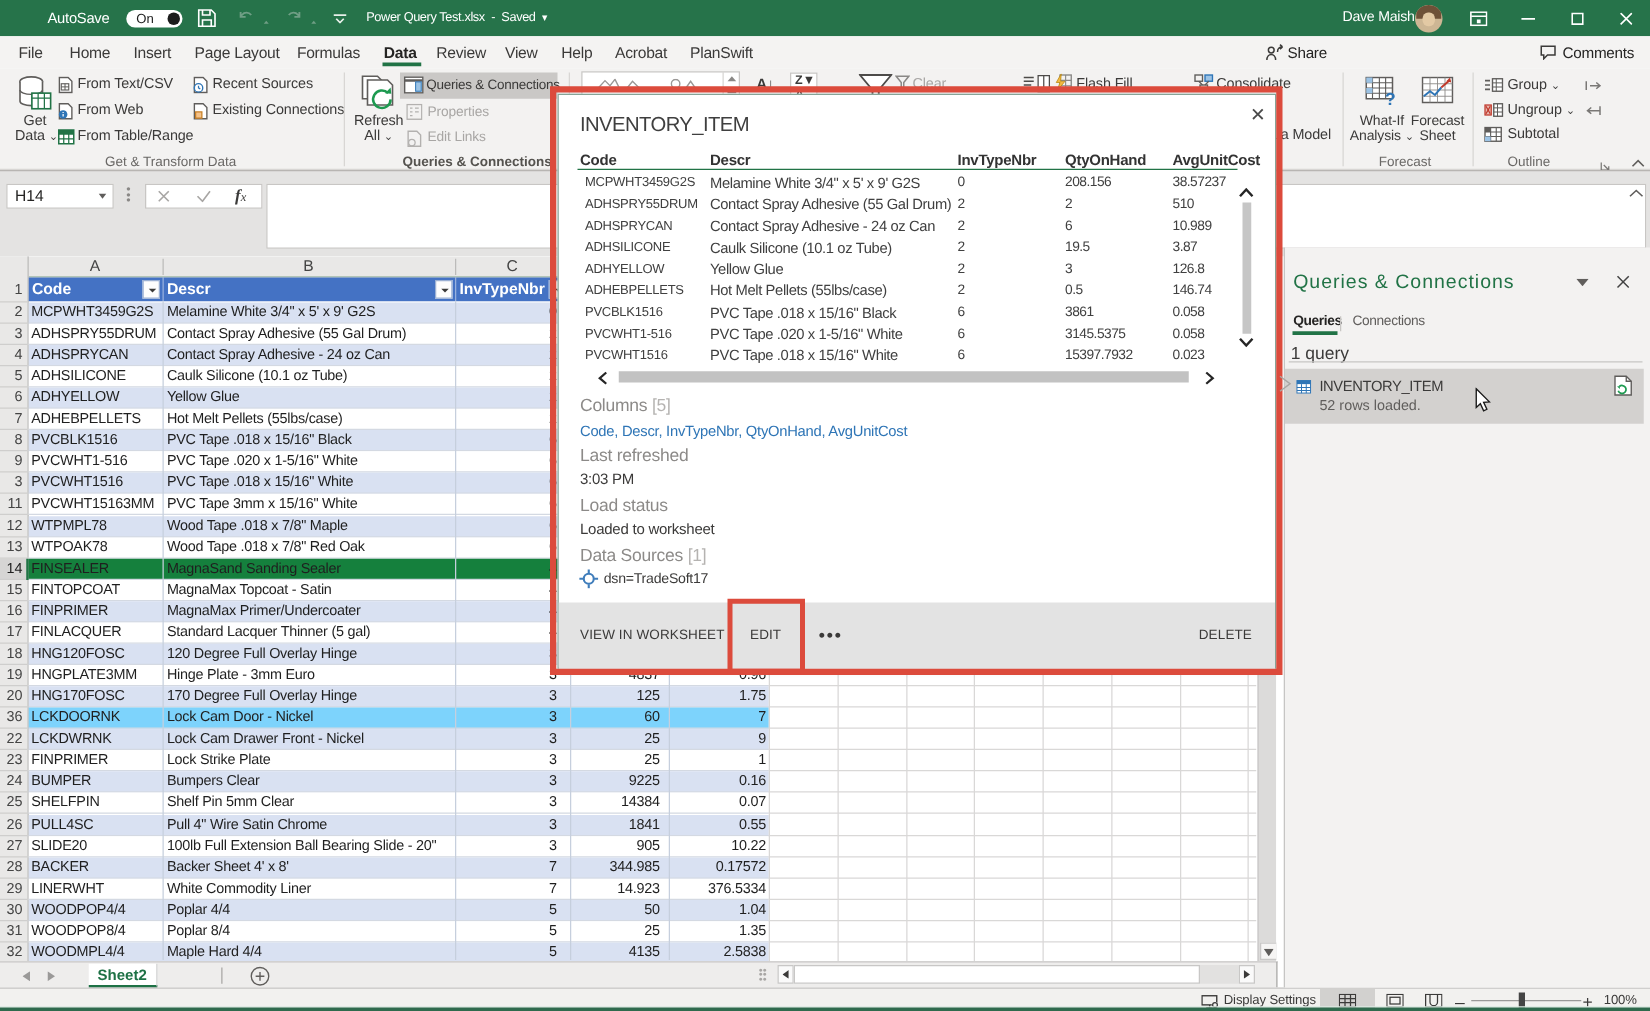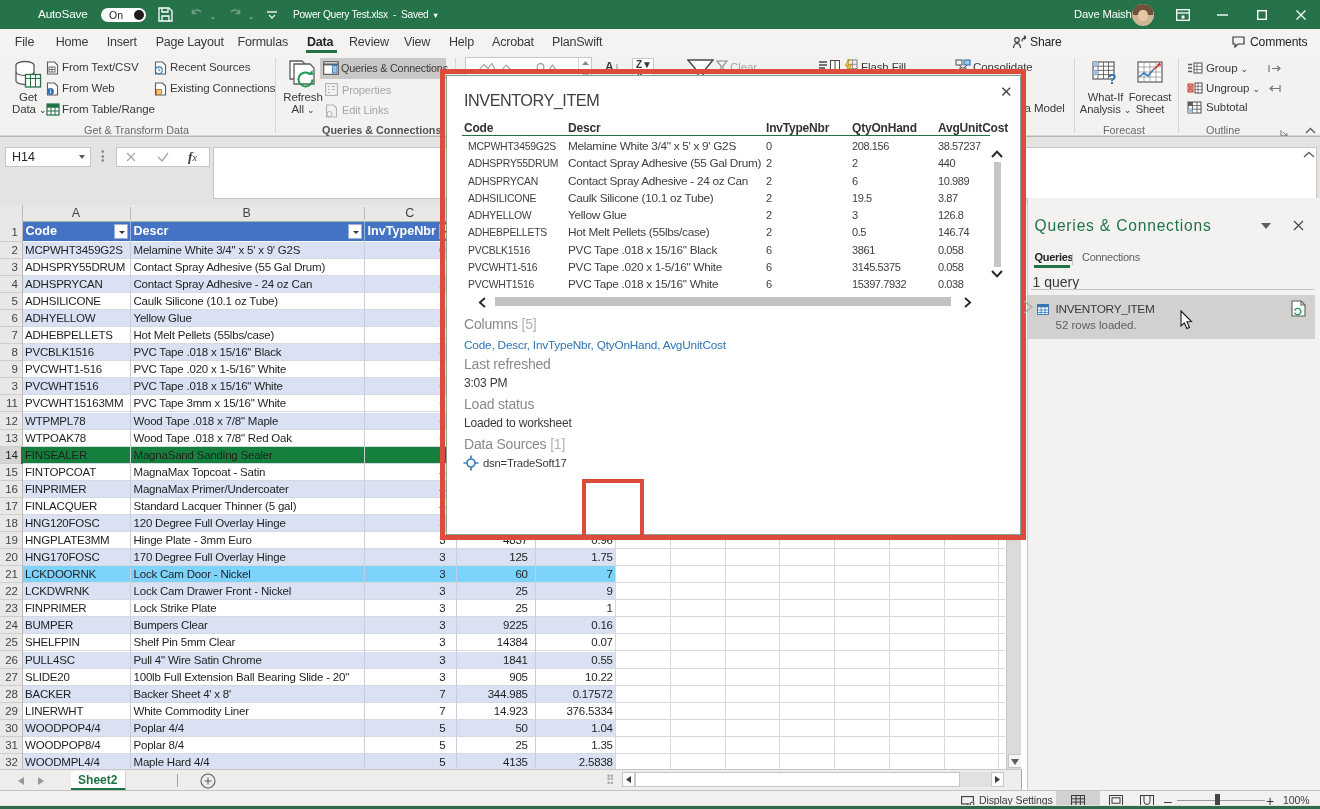--- a/index.html
+++ b/index.html
@@ -398,21 +398,21 @@
 <div class="rn" style="top:190.4px">11</div>
 <div class="rn" style="top:207.5px">12</div>
 <div class="rn" style="top:224.6px">13</div>
 <div class="rn sel" style="top:241.6px">14</div>
 <div class="rn" style="top:258.7px">15</div>
 <div class="rn" style="top:275.8px">16</div>
 <div class="rn" style="top:292.9px">17</div>
 <div class="rn" style="top:309.9px">18</div>
 <div class="rn" style="top:327.0px">19</div>
 <div class="rn" style="top:344.1px">20</div>
-<div class="rn" style="top:361.1px">21</div>
+<div class="rn" style="top:361.1px">36</div>
 <div class="rn" style="top:378.2px">22</div>
 <div class="rn" style="top:395.3px">23</div>
 <div class="rn" style="top:412.3px">24</div>
 <div class="rn" style="top:429.4px">25</div>
 <div class="rn" style="top:446.5px">26</div>
 <div class="rn" style="top:463.6px">27</div>
 <div class="rn" style="top:480.6px">28</div>
 <div class="rn" style="top:497.7px">29</div>
 <div class="rn" style="top:514.8px">30</div>
 <div class="rn" style="top:531.8px">31</div>
@@ -777,21 +777,21 @@
       <span class="p2">Melamine White 3/4" x 5' x 9' G2S</span>
       <span class="p3">0</span>
       <span class="p4">208.156</span>
       <span class="p5">38.57237</span>
     </div>
 <div class="pr" style="top:79.7px">
       <span class="p1">ADHSPRY55DRUM</span>
       <span class="p2">Contact Spray Adhesive (55 Gal Drum)</span>
       <span class="p3">2</span>
       <span class="p4">2</span>
-      <span class="p5">440</span>
+      <span class="p5">510</span>
     </div>
 <div class="pr" style="top:97.0px">
       <span class="p1">ADHSPRYCAN</span>
       <span class="p2">Contact Spray Adhesive - 24 oz Can</span>
       <span class="p3">2</span>
       <span class="p4">6</span>
       <span class="p5">10.989</span>
     </div>
 <div class="pr" style="top:114.3px">
       <span class="p1">ADHSILICONE</span>
@@ -826,21 +826,21 @@
       <span class="p2">PVC Tape .020 x 1-5/16" White</span>
       <span class="p3">6</span>
       <span class="p4">3145.5375</span>
       <span class="p5">0.058</span>
     </div>
 <div class="pr" style="top:200.8px">
       <span class="p1">PVCWHT1516</span>
       <span class="p2">PVC Tape .018 x 15/16" White</span>
       <span class="p3">6</span>
       <span class="p4">15397.7932</span>
-      <span class="p5">0.038</span>
+      <span class="p5">0.023</span>
     </div>
   <div id="pvsb">
     <svg class="abs" style="left:1px;top:12px" width="12" height="8" viewBox="0 0 12 8">
         <path d="M1 7l5-5.4L11 7" fill="none" stroke="#262626" stroke-width="2"></path>
       </svg>
     <div class="thumb"></div>
     <svg class="abs" style="left:1px;top:132px" width="12" height="8" viewBox="0 0 12 8">
         <path d="M1 1l5 5.4L11 1" fill="none" stroke="#262626" stroke-width="2"></path>
       </svg>
   </div>
@@ -858,15 +858,21 @@
   <div class="phd" style="top:280px">Last refreshed</div>
   <div class="pbody" style="top:300.5px">3:03 PM</div>
   <div class="phd" style="top:320px">Load status</div>
   <div class="pbody" style="top:340.5px">Loaded to worksheet</div>
   <div class="phd" style="top:360px">Data Sources <i>[1]</i></div>
   <svg class="abs" style="left:16px;top:379px" width="16" height="16" viewBox="0 0 16 16">
       <circle cx="8" cy="8" r="4" fill="none" stroke="#3f7dbb" stroke-width="1.7"></circle>
       <path d="M8 0.5v3.2M8 12.3v3.2M0.5 8h3.2M12.3 8h3.2" stroke="#3f7dbb" stroke-width="1.7"></path>
     </svg>
   <div class="pbody" style="left:36px;top:381px;font-size:11.3px">dsn=TradeSoft17</div>
+  <div id="pfoot">
+    <span style="left:17px">VIEW IN WORKSHEET</span>
+    <span style="left:153px">EDIT</span>
+    <span style="left:208px;font-size:14px;letter-spacing:1.5px;font-weight:bold">•••</span>
+    <span style="left:512px">DELETE</span>
+  </div>
 </div>
 <div id="popred"></div>
 <div id="editred"></div>
 
 </body></html>

